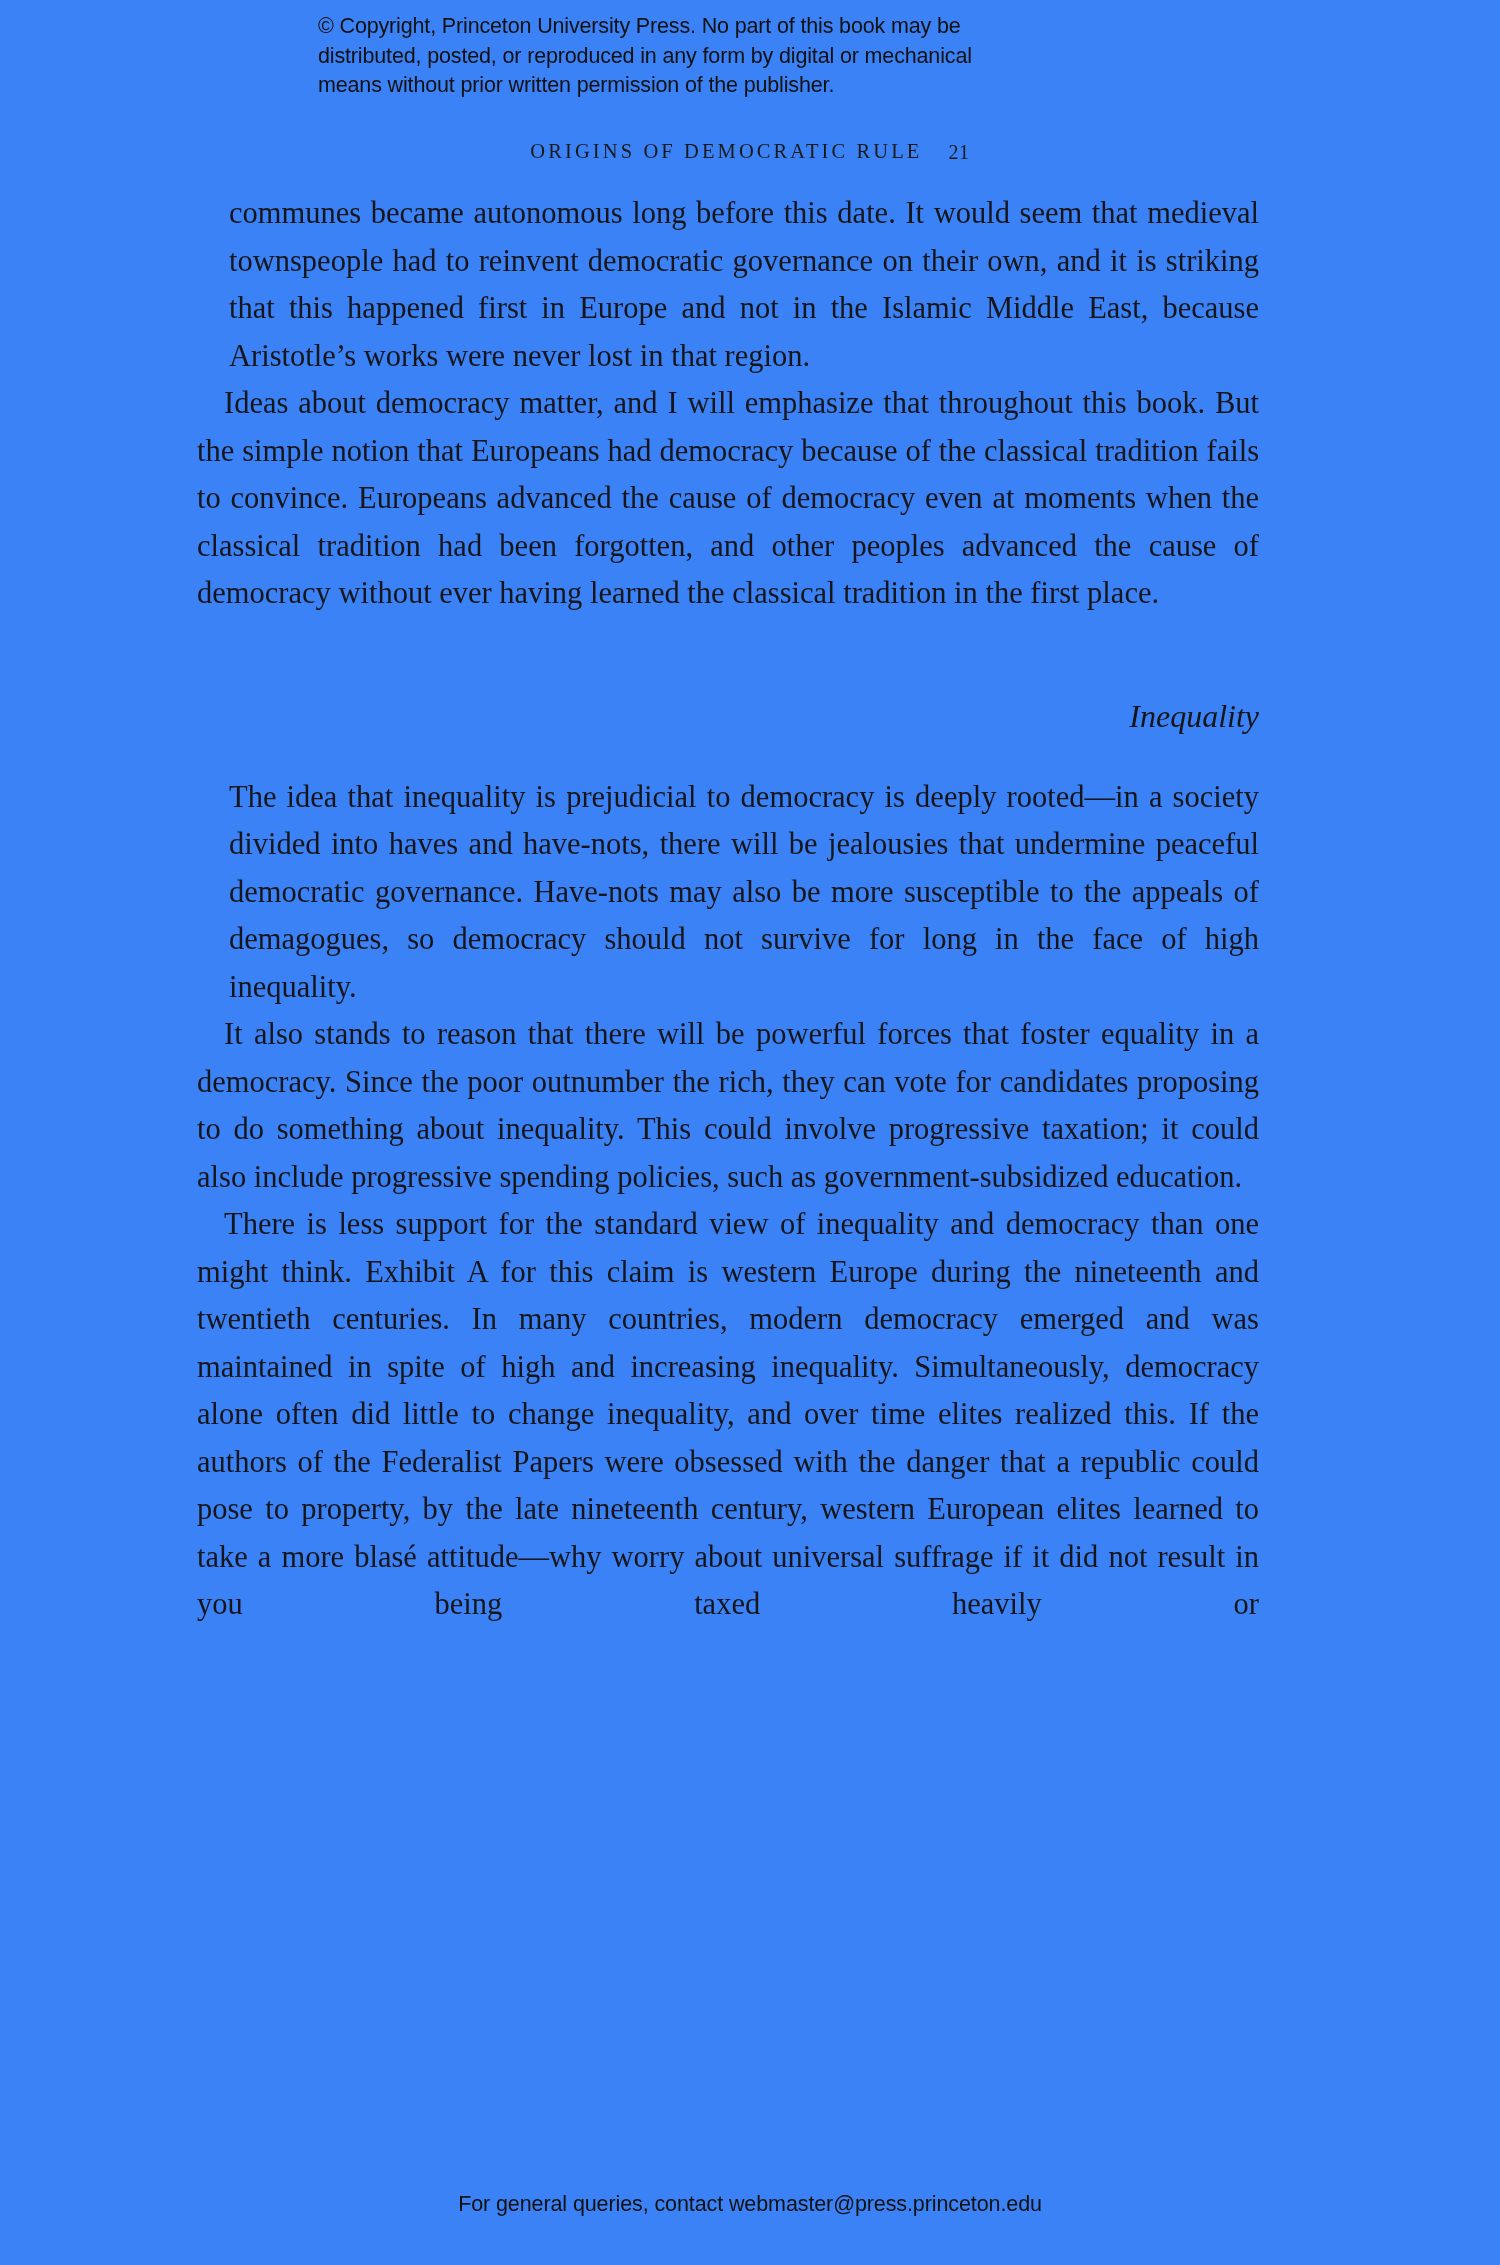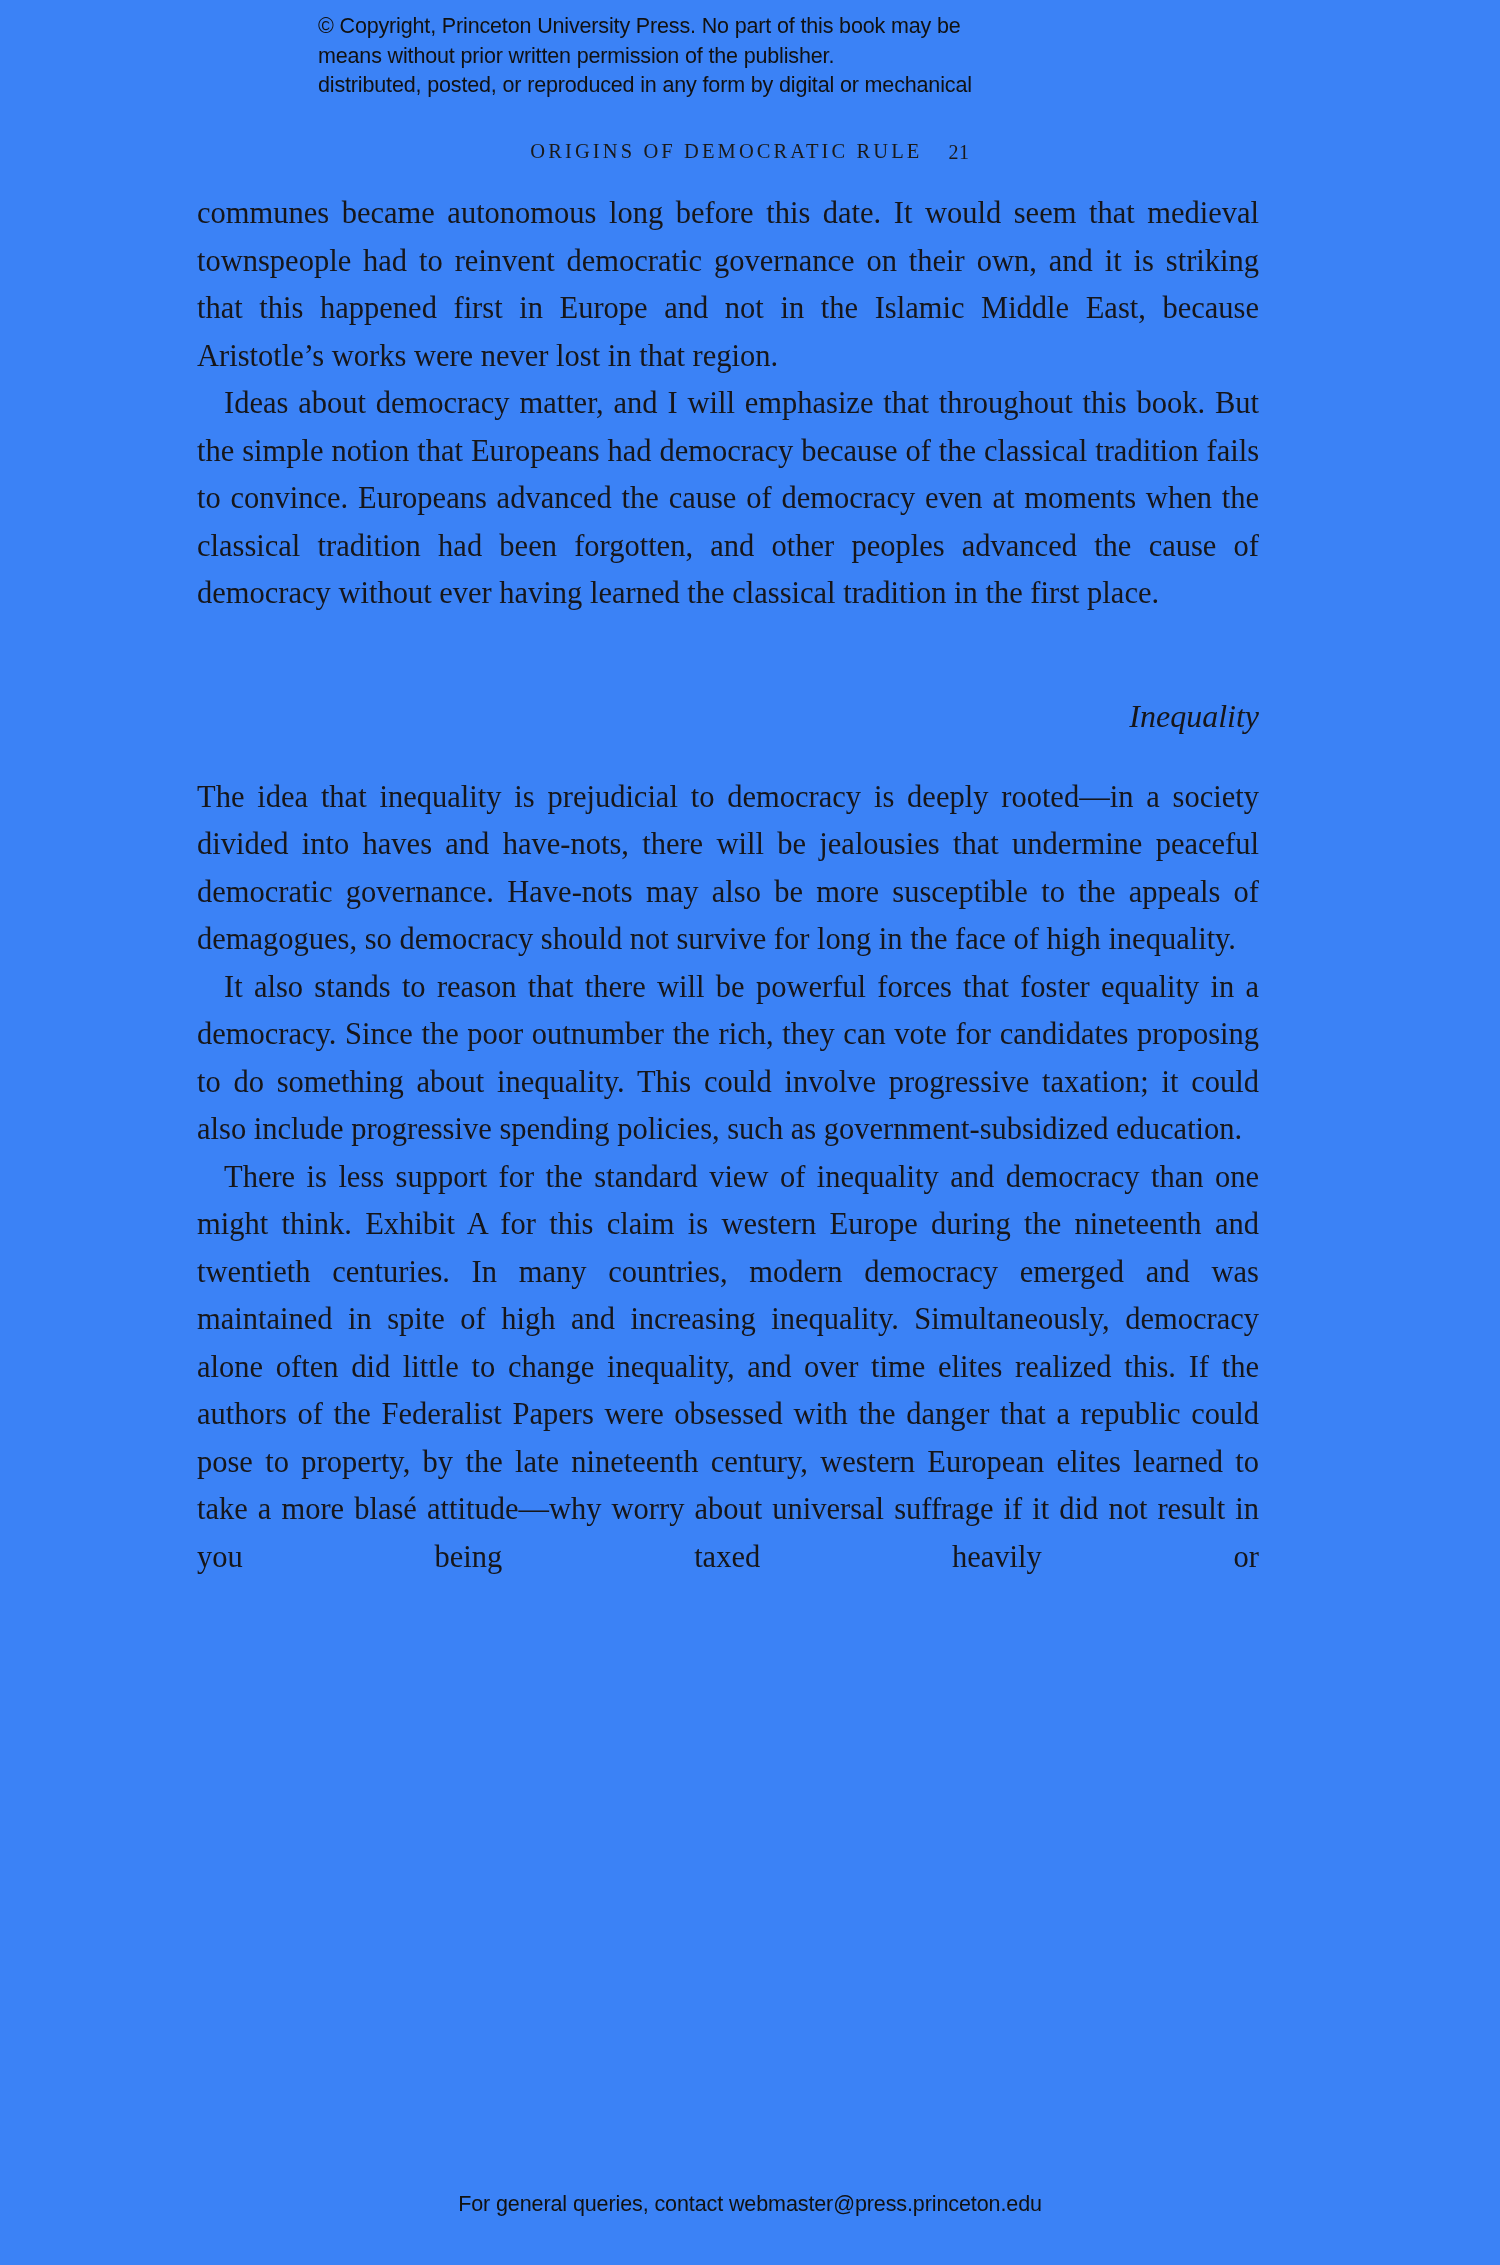--- a/index.html
+++ b/index.html
@@ -76,20 +76,21 @@
   }
   .textblock p {
     margin: 0;
     text-align: justify;
   }
   .textblock p.indent {
     text-indent: 27px;
   }
   .textblock p.noindent {
     text-indent: 0;
+    margin-left: 32px;
   }
   .textblock p:last-child {
     text-align: justify;
     font-family: Liberation Serif, serif;
   }
   
   .textblock p.cutoff {
     text-align-last: justify;
   }
 
@@ -121,22 +122,22 @@
     white-space: nowrap;
   }
 </style>
 </head>
 <body>
 
 <div class="page">
 
   <div class="copyright-block">
     <span class="cline">© Copyright, Princeton University Press. No part of this book may be</span>
+    <span class="cline">distributed, posted, or reproduced in any form by digital or mechanical</span>
     <span class="cline">means without prior written permission of the publisher.</span>
-    <span class="cline">distributed, posted, or reproduced in any form by digital or mechanical</span>
   </div>
 
   <div class="running-head">
     <span class="rh-title">Origins of Democratic Rule</span><span class="rh-folio">21</span>
   </div>
 
   <div class="textblock">
 
     <p class="noindent">communes became autonomous long before this date. It would seem that medieval townspeople had to reinvent democratic governance on their own, and it is striking that this happened first in Europe and not in the Islamic Middle East, because Aristotle’s works were never lost in that region.</p>
 

